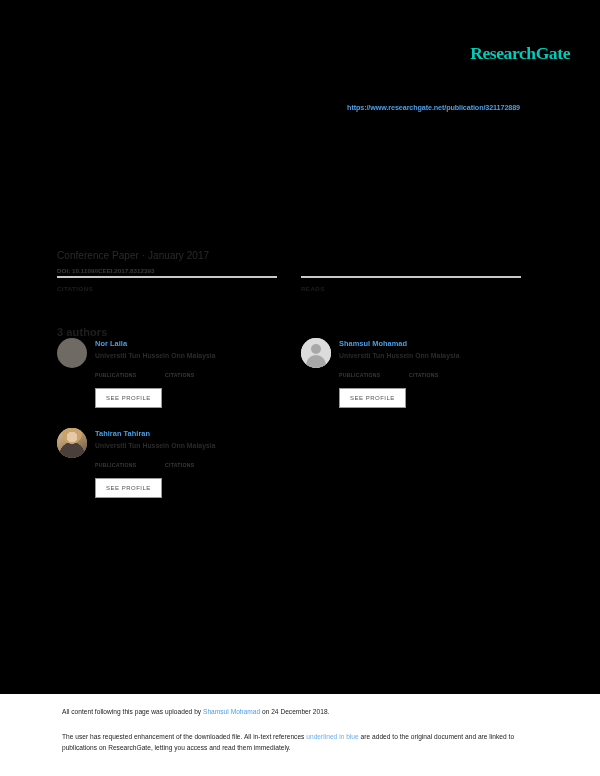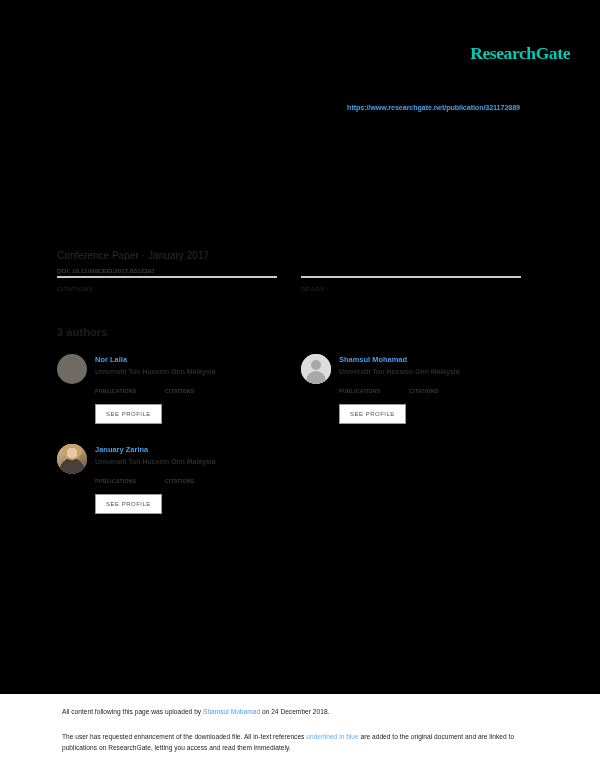--- a/index.html
+++ b/index.html
@@ -123,21 +123,21 @@
     top: 326px;
     font-size: 11px;
     font-weight: bold;
     color: #1f1f1f;
     letter-spacing: 0.1px;
   }
 
   .authors-grid {
     position: absolute;
     left: 57px;
-    top: 354px;
+    top: 338px;
     width: 464px;
   }
   .author-row {
     display: flex;
     gap: 24px;
     margin-bottom: 6px;
   }
   .author-cell {
     width: 220px;
     display: flex;
@@ -371,21 +371,21 @@
 
     </div>
 
     <div class="author-row">
 
       <div class="author-cell">
         <div class="avatar">
           <div class="avatar-photo-c"></div>
         </div>
         <div class="author-info">
-          <a class="author-name">January Zarina</a>
+          <a class="author-name">Tahiran Tahiran</a>
           <div class="author-affiliation">Universiti Tun Hussein Onn Malaysia</div>
           <div class="author-stats">
             <div class="author-stat">
               <div class="author-stat-value"></div>
               <div class="author-stat-label">PUBLICATIONS</div>
             </div>
             <div class="author-stat">
               <div class="author-stat-value"></div>
               <div class="author-stat-label">CITATIONS</div>
             </div>

